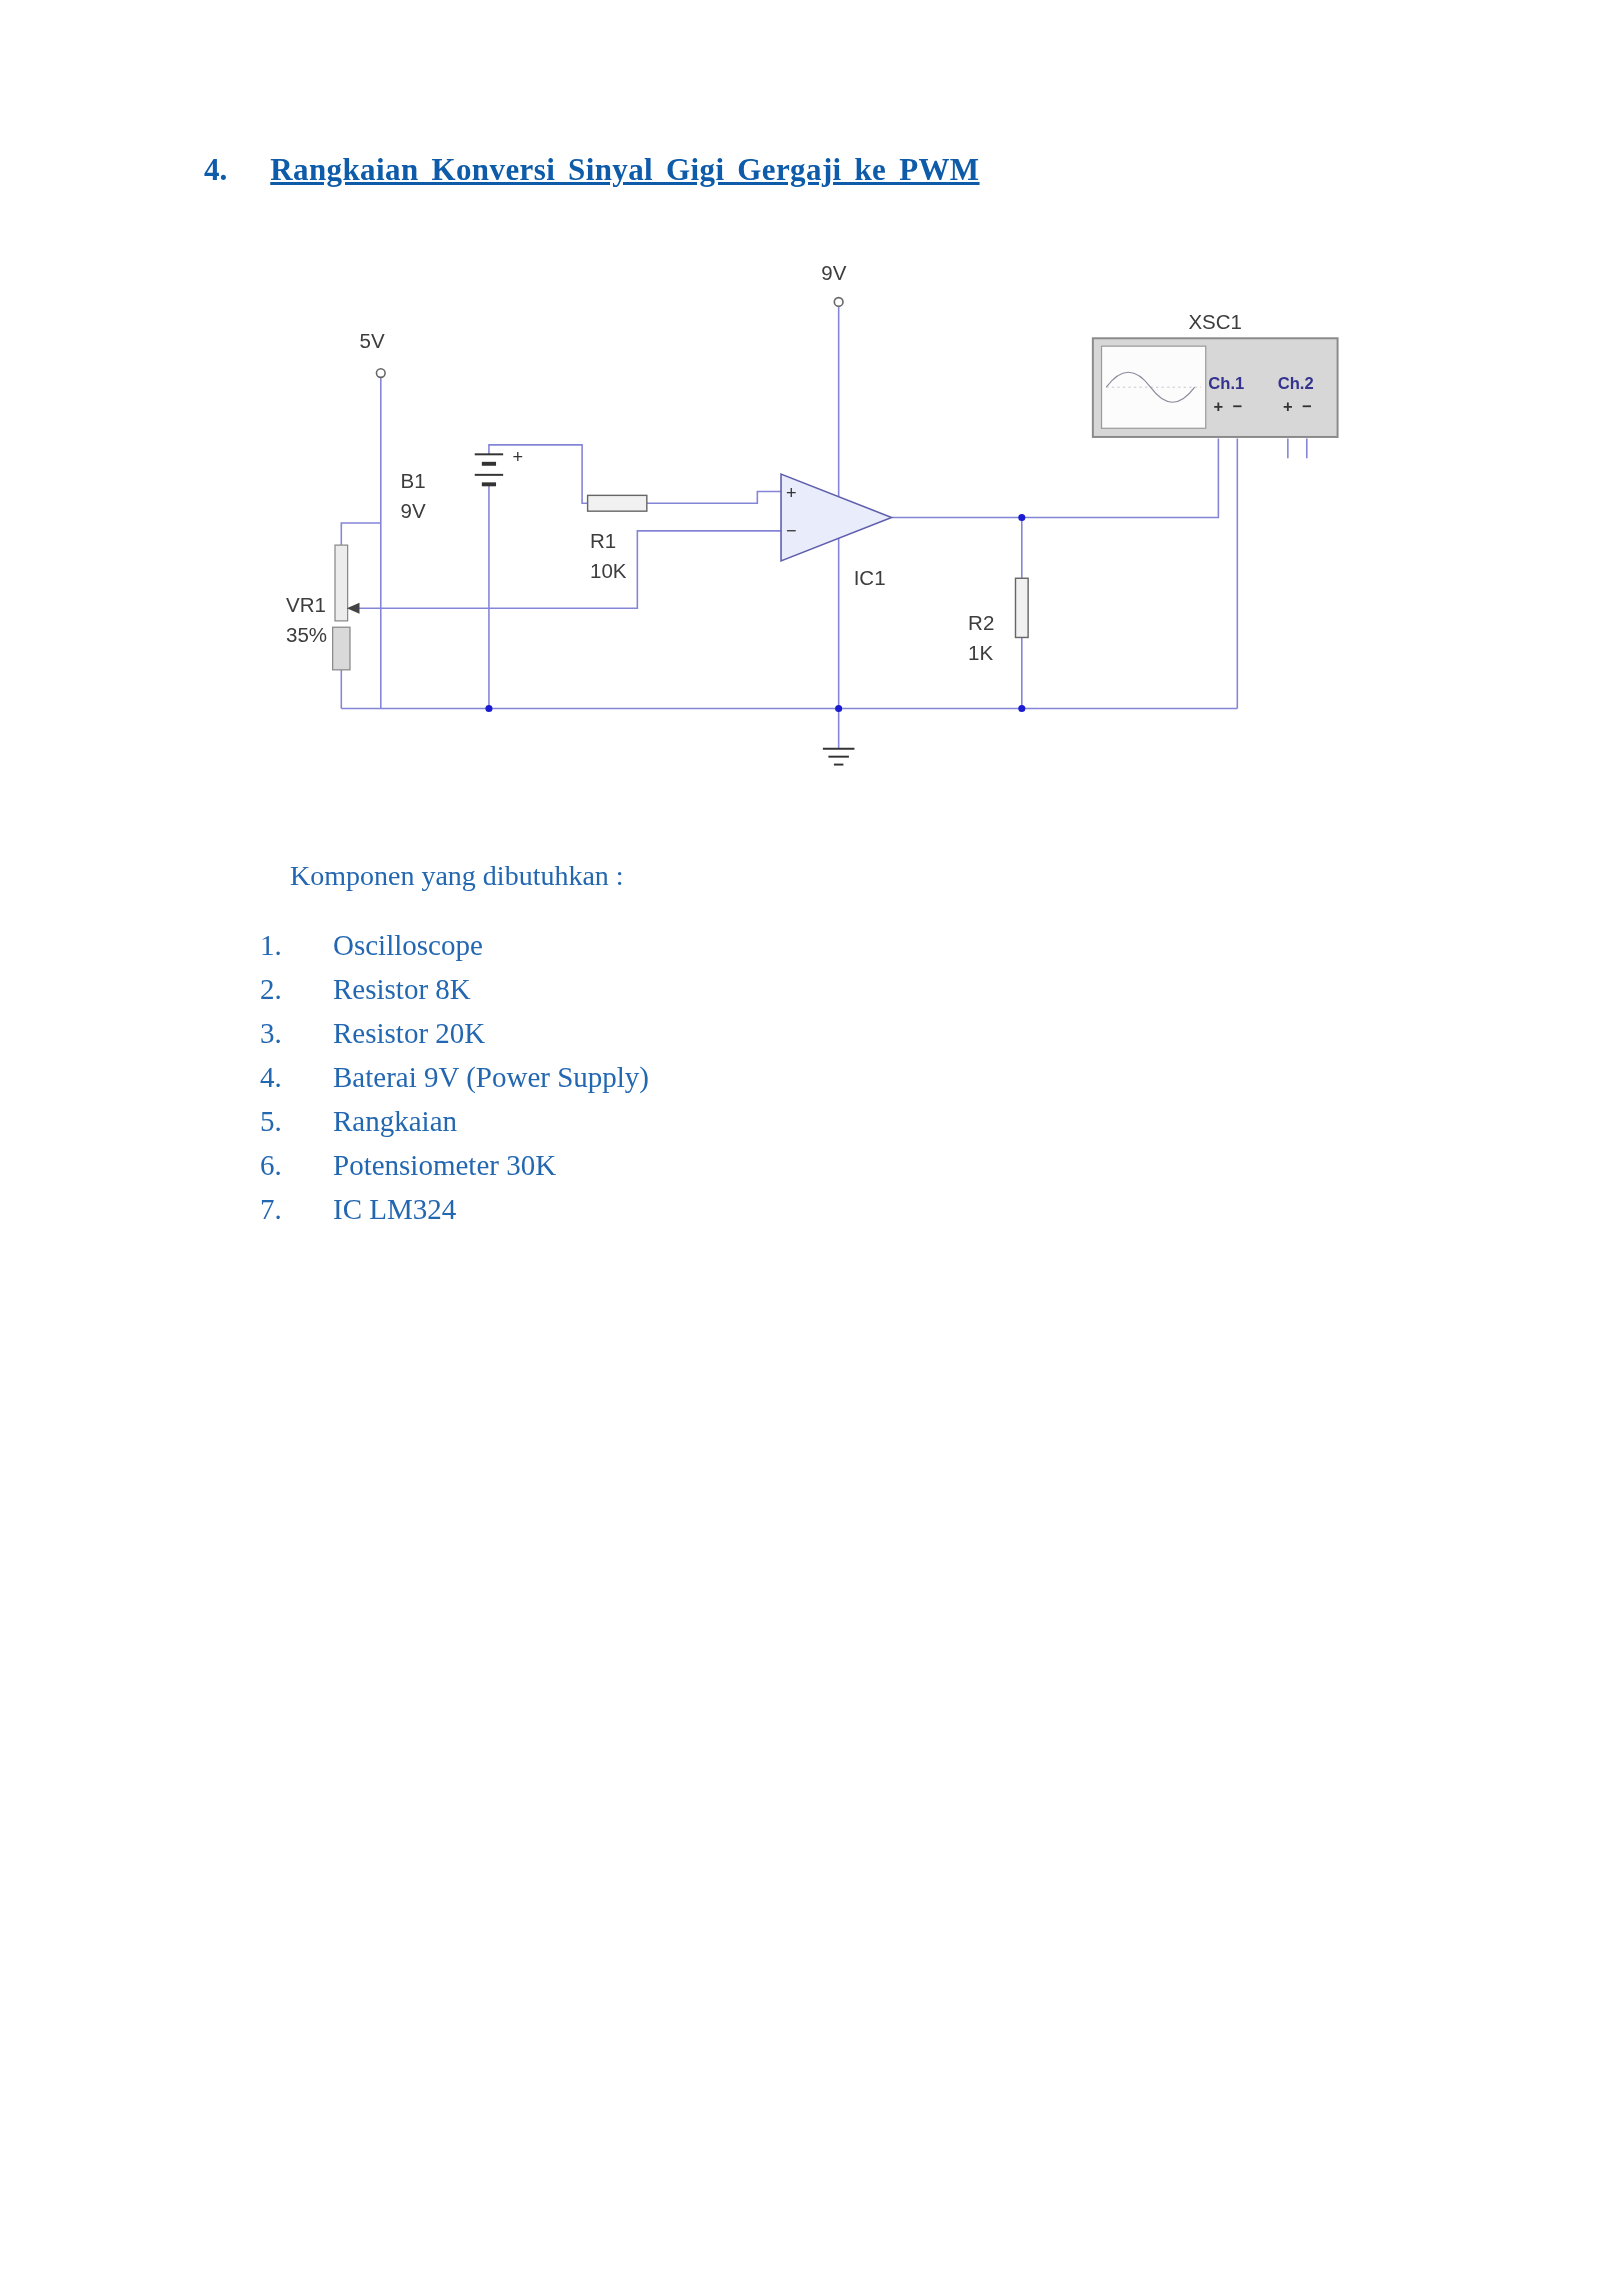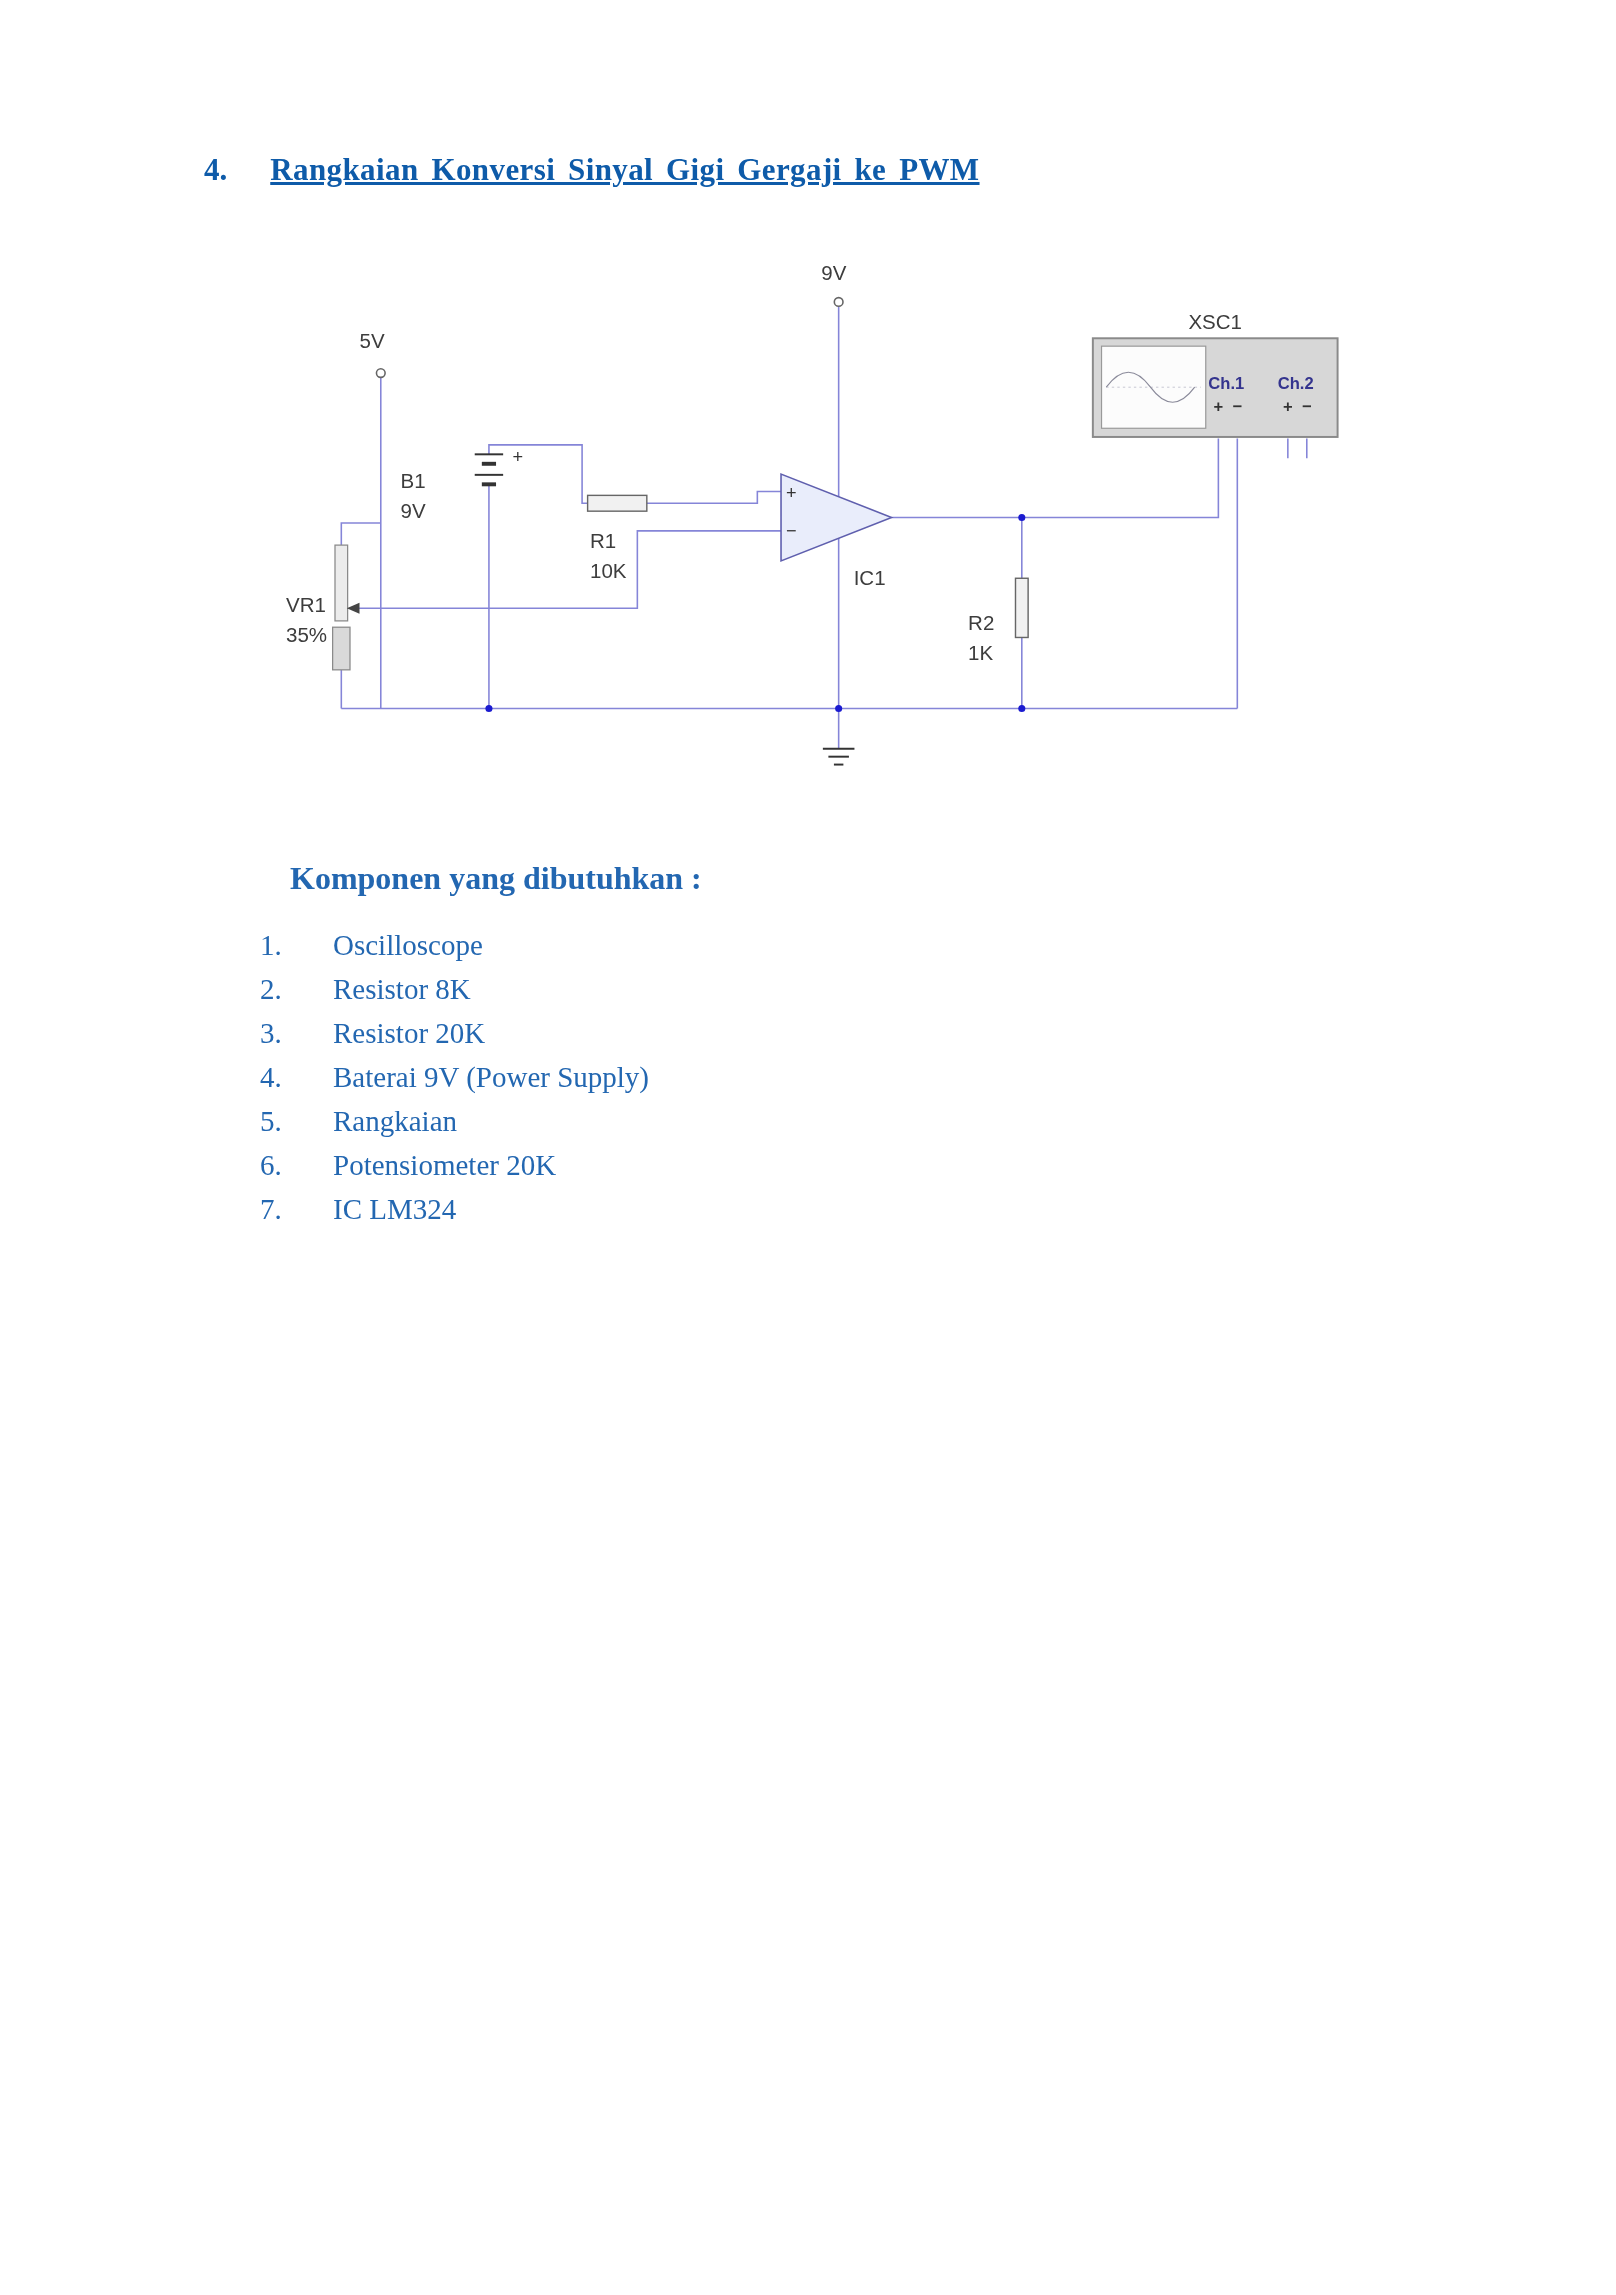--- a/index.html
+++ b/index.html
@@ -22,24 +22,23 @@
     font-size: 31px;
     color: var(--heading, #0e5ba9);
     white-space: nowrap;
   }
   .heading .title { word-spacing: 4.7px; letter-spacing: 0.4px; text-decoration: underline; }
 
   .intro {
     position: absolute;
     left: 290px;
     top: 860px;
-    font-size: 32px;
+    font-size: 28px;
     color: var(--body-text, #2367b1);
     white-space: nowrap;
-    font-weight: bold;
   }
 
   .clist {
     position: absolute;
     left: 260px;
     top: 923px;
     font-size: 29px;
     color: var(--body-text, #2367b1);
   }
   .crow { display: flex; line-height: 44px; white-space: nowrap; }
@@ -204,21 +203,21 @@
     <div class="crow">
       <span class="num">4.</span>
       <span class="lab">Baterai 9V (Power Supply)</span>
     </div>
     <div class="crow">
       <span class="num">5.</span>
       <span class="lab">Rangkaian</span>
     </div>
     <div class="crow">
       <span class="num">6.</span>
-      <span class="lab">Potensiometer 20K</span>
+      <span class="lab">Potensiometer 30K</span>
     </div>
     <div class="crow">
       <span class="num">7.</span>
       <span class="lab">IC LM324</span>
     </div>
   </div>
 
 </div>
 
 

